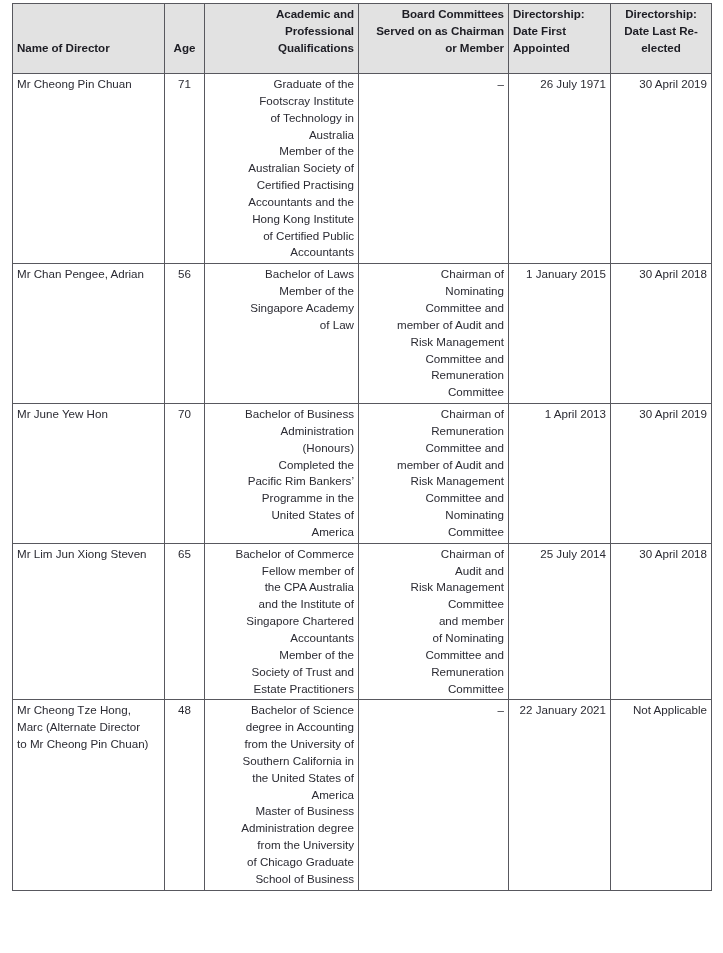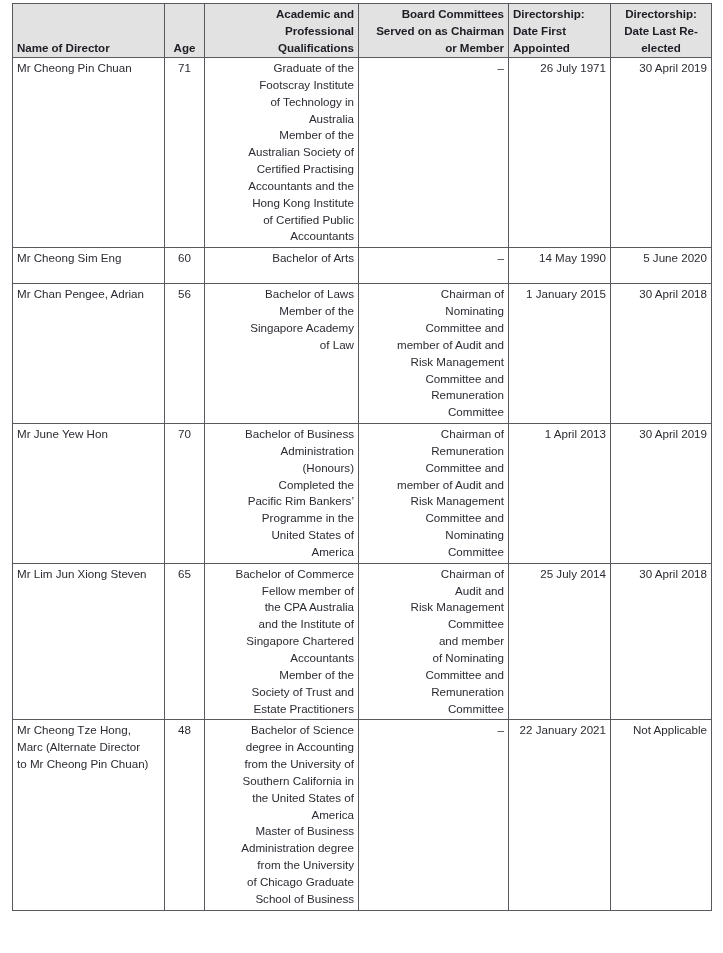--- a/index.html
+++ b/index.html
@@ -39,21 +39,21 @@
     word-wrap: break-word;
     overflow-wrap: break-word;
   }
 
   
   table.directors-table thead th {
     background: #e2e2e2;
     font-weight: bold;
     vertical-align: bottom;
     height: 51px;
-    padding-bottom: 0;
+    padding-bottom: 16px;
     color: #1d1d24;
     letter-spacing: -0.05px;
   }
   th.h-name   { text-align: left; }
   th.h-age    { text-align: center; }
   th.h-qual   { text-align: right; }
   th.h-board  { text-align: right; }
   th.h-first  { text-align: left; }
   th.h-last   { }
 
@@ -126,28 +126,20 @@
 Australian Society of
 Certified Practising
 Accountants and the
 Hong Kong Institute
 of Certified Public
 Accountants</span></td>
         <td class="cell-board"><span class="multi-line">–</span></td>
         <td class="cell-first"><span class="multi-line">26 July 1971</span></td>
         <td class="cell-last"><span class="multi-line">30 April 2019</span></td>
       </tr>
-      <tr class="row-r1">
-        <td class="cell-name"><span class="multi-line">Mr Cheong Sim Eng</span></td>
-        <td class="cell-age"><span class="multi-line">60</span></td>
-        <td class="cell-qual"><span class="multi-line">Bachelor of Arts</span></td>
-        <td class="cell-board"><span class="multi-line">–</span></td>
-        <td class="cell-first"><span class="multi-line">14 May 1990</span></td>
-        <td class="cell-last"><span class="multi-line">5 June 2020</span></td>
-      </tr>
       <tr class="row-r3">
         <td class="cell-name"><span class="multi-line">Mr Chan Pengee, Adrian</span></td>
         <td class="cell-age"><span class="multi-line">56</span></td>
         <td class="cell-qual"><span class="multi-line">Bachelor of Laws
 Member of the
 Singapore Academy
 of Law</span></td>
         <td class="cell-board"><span class="multi-line">Chairman of
 Nominating
 Committee and

